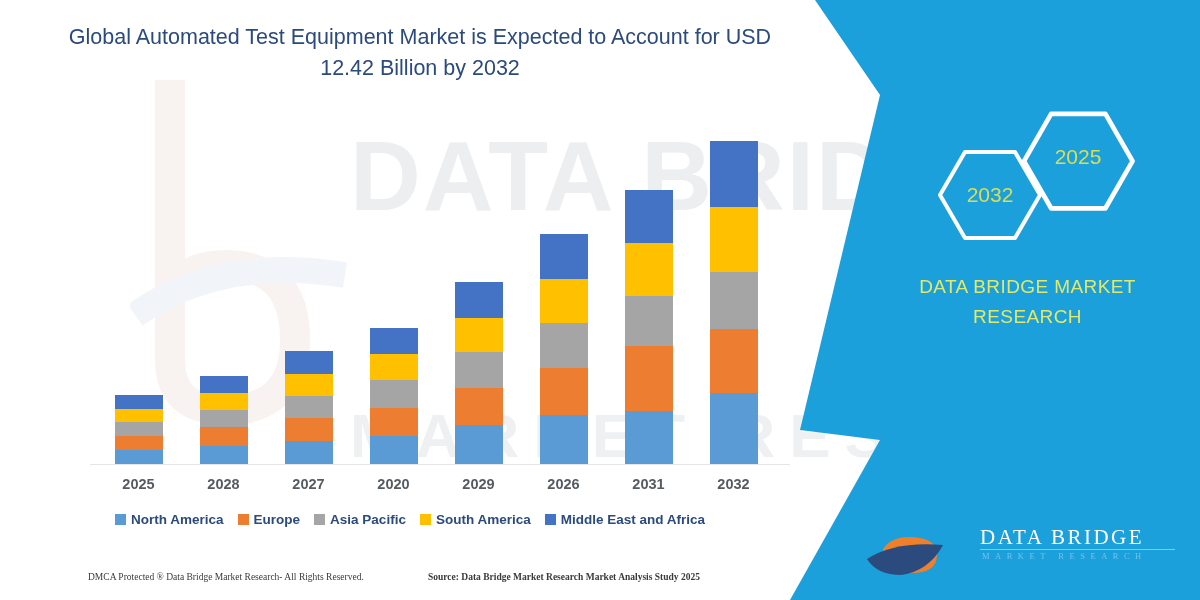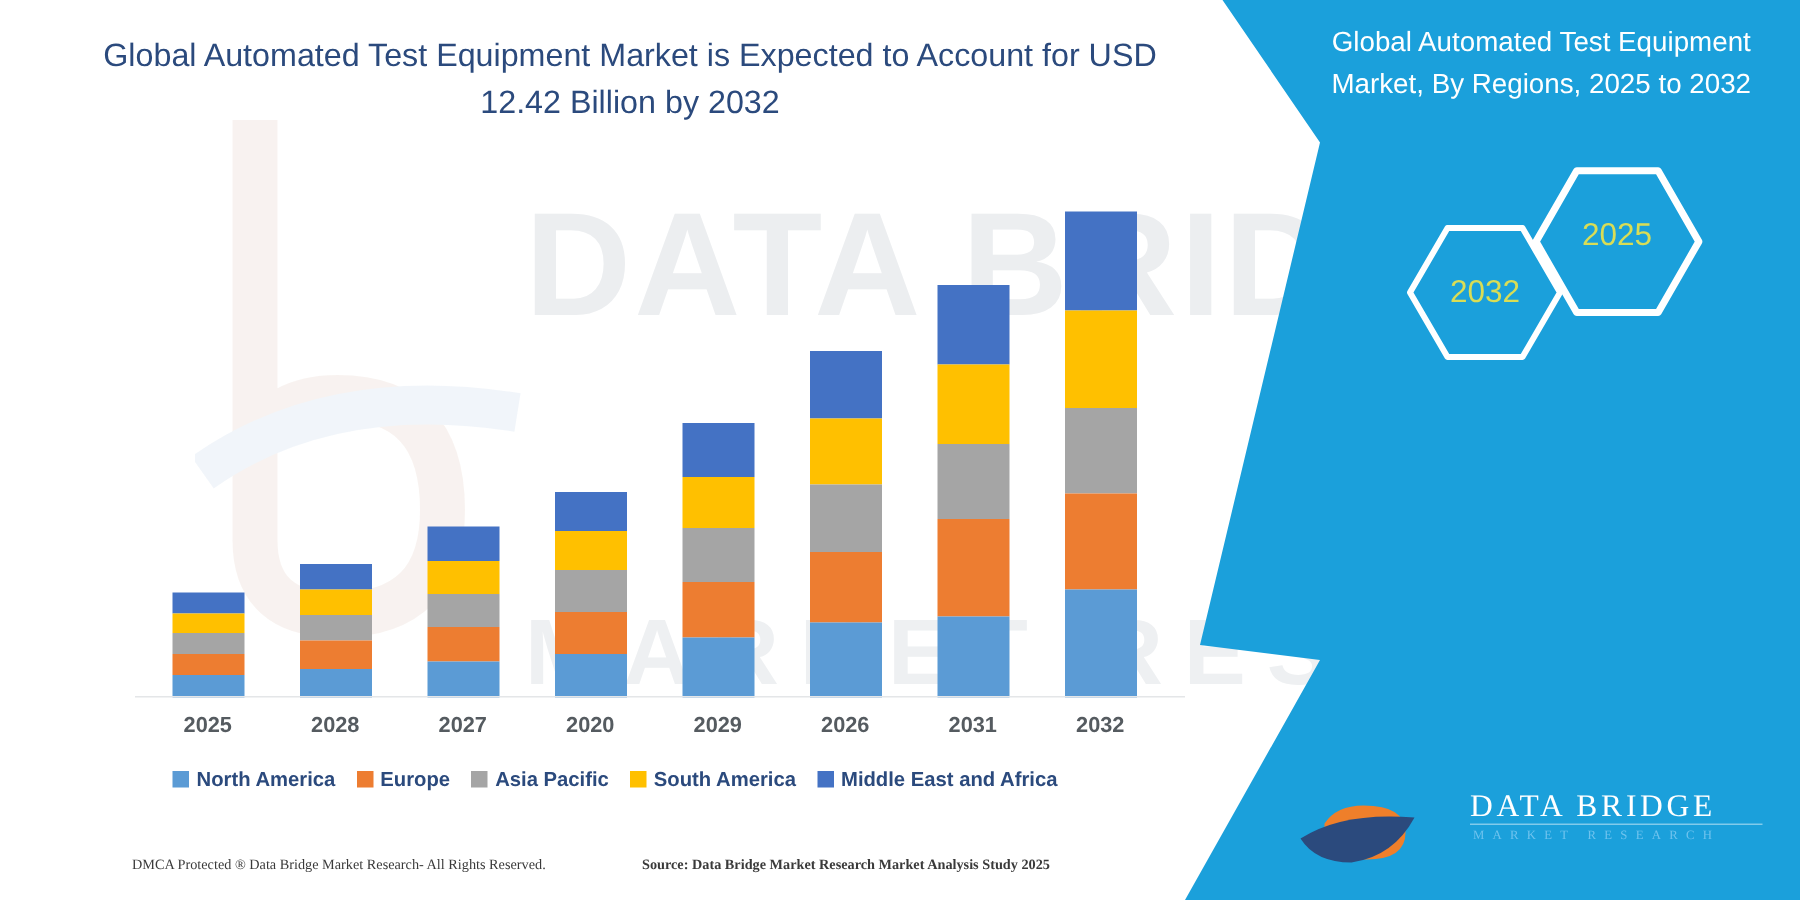--- a/index.html
+++ b/index.html
@@ -244,31 +244,34 @@
     <div id="footer-left">DMCA Protected ® Data Bridge Market Research- All Rights Reserved.</div>
     <div id="footer-right">Source: Data Bridge Market Research  Market Analysis Study 2025</div>
   </div>
 </div>
 
 <svg id="right-panel" viewBox="0 0 1200 600">
   <polygon id="blue-shape" points="815,0 1200,0 1200,600 790,600 880,440 800,430 880,95" fill="#1ba0db"></polygon>
 </svg>
 
 <div id="right-content">
-  <div id="panel-title">Global Automated Test Equipment Market, By Regions, 2025 to 2032</div>
 
   <div id="hexes">
     <svg viewBox="0 0 345 140" width="345" height="140">
       <polygon points="175,58 198,18 244,18 267,58 244,98 198,98" transform="translate(-8,-5) scale(1.18) translate(-25,-2)" fill="none" stroke="#ffffff" stroke-width="4" stroke-linejoin="round"></polygon>
       <polygon points="85,95 110,52 160,52 185,95 160,138 110,138" fill="none" stroke="#ffffff" stroke-width="4" stroke-linejoin="round"></polygon>
     </svg>
     <div class="hex-label" style="left:178px; top:45px;">2025</div>
     <div class="hex-label" style="left:90px; top:83px;">2032</div>
   </div>
 
+  <div id="brand">
+    <div>DATA BRIDGE MARKET</div>
+    <div>RESEARCH</div>
+  </div>
 
   <div id="logo-block">
     <svg width="100" height="62" viewBox="0 0 100 62">
       <path d="M18 4 L18 34 Q26 22 44 22 Q72 22 72 40 Q72 58 46 58 Q18 58 18 40 Z" fill="#ef7f2a"></path>
       <path d="M2 44 Q30 26 78 30 Q64 56 36 60 Q12 60 2 44 Z" fill="#2b4a7d"></path>
     </svg>
     <div id="logo-rule"></div>
     <div id="logo-text-main">DATA BRIDGE</div>
     <div id="logo-text-sub">MARKET RESEARCH</div>
   </div>

